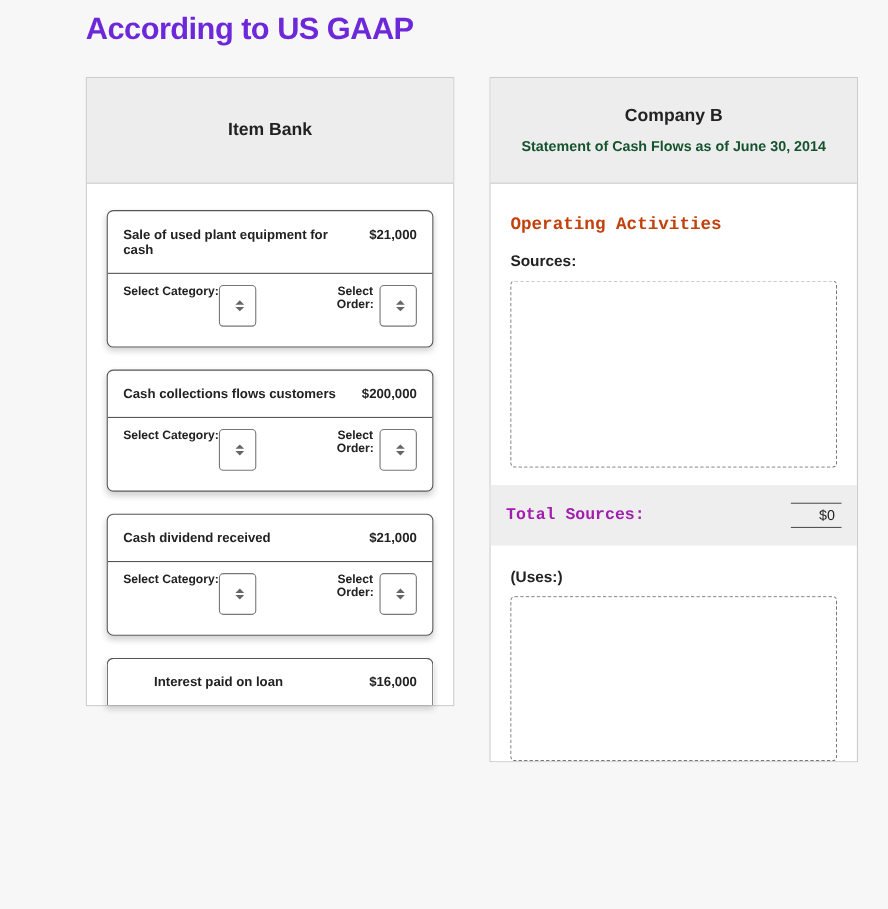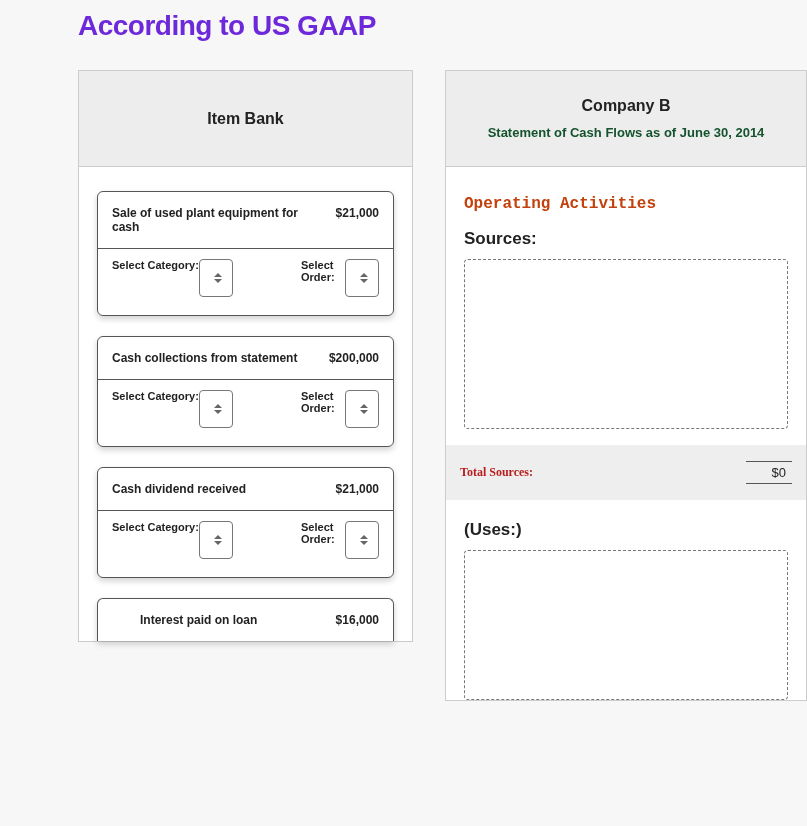--- a/index.html
+++ b/index.html
@@ -32,21 +32,21 @@
     display: flex;
     gap: 32px;
     align-items: flex-start;
   }
   .col-left, .col-right {
     border: 1px solid #ccc;
     background: #fff;
     flex-shrink: 0;
   }
   .col-left { width: 335px; }
-  .col-right { width: 362px; }
+  .col-right { width: 335px; }
 
   .panel-header {
     background: #ededed;
     border-bottom: 1px solid #ccc;
     text-align: center;
     padding: 18px 12px;
     min-height: 96px;
     display: flex;
     flex-direction: column;
     justify-content: center;
@@ -89,21 +89,21 @@
   }
   .card-top .desc { flex: 1; padding-right: 10px; }
   .card-top .amt { white-space: nowrap; }
   .card-bottom {
     padding: 10px 14px 18px 14px;
     display: flex;
     gap: 12px;
   }
   .field-group { display: flex; flex-direction: row; }
   .field-group.fg-cat { flex: 1; }
-  .field-group.fg-ord { width: 78px; }
+  .field-group.fg-ord { width: 78px; text-align: center; }
   .field-label {
     font-family: Arial, sans-serif;
     font-size: 11px;
     font-weight: bold;
     color: #222;
     margin-bottom: 6px;
   }
   .select-box {
     border: 1px solid #777;
     border-radius: 4px;
@@ -145,44 +145,44 @@
   .section-heading {
     font-family: Liberation Mono, monospace;
     font-weight: bold;
     font-size: 16px;
     color: #c2410c;
     margin: 4px 0 16px 0;
   }
   .sub-heading {
     font-family: Arial, sans-serif;
     font-weight: bold;
-    font-size: 17px;
+    font-size: 14px;
     color: #222;
     margin-bottom: 10px;
   }
   .dropzone {
     border: 1px dashed #777;
     border-radius: 4px;
     min-height: 170px;
     margin-bottom: 16px;
   }
   .total-row {
     background: #eee;
     display: flex;
     justify-content: space-between;
     align-items: center;
     padding: 16px 14px;
     margin: 0 -18px 20px -18px;
     border-top: 0;
   }
   .total-row .tlabel {
-    font-family: Liberation Serif, serif;
-    font-weight: bold;
-    font-size: 12px;
-    color: #b91c1c;
+    font-family: Liberation Mono, monospace;
+    font-weight: bold;
+    font-size: 15px;
+    color: #a21caf;
   }
   .total-row .tval {
     font-family: Arial, sans-serif;
     font-size: 13px;
     color: #222;
     border-top: 1px solid #555;
     border-bottom: 1px solid #555;
     padding: 3px 6px;
     min-width: 46px;
     text-align: right;
@@ -227,21 +227,21 @@
                     <span class="tri-up"></span>
                     <span class="tri-down"></span>
                   </span>
               </div>
             </div>
           </div>
         </div>
 
         <div class="card">
           <div class="card-top">
-            <span class="desc">Cash collections from statement</span>
+            <span class="desc">Cash collections flows customers</span>
             <span class="amt">$200,000</span>
           </div>
           <div class="card-bottom">
             <div class="field-group fg-cat">
               <span class="field-label">Select Category:</span>
               <div class="select-box">
                 <span></span>
                 <span class="select-caret">
                     <span class="tri-up"></span>
                     <span class="tri-down"></span>

